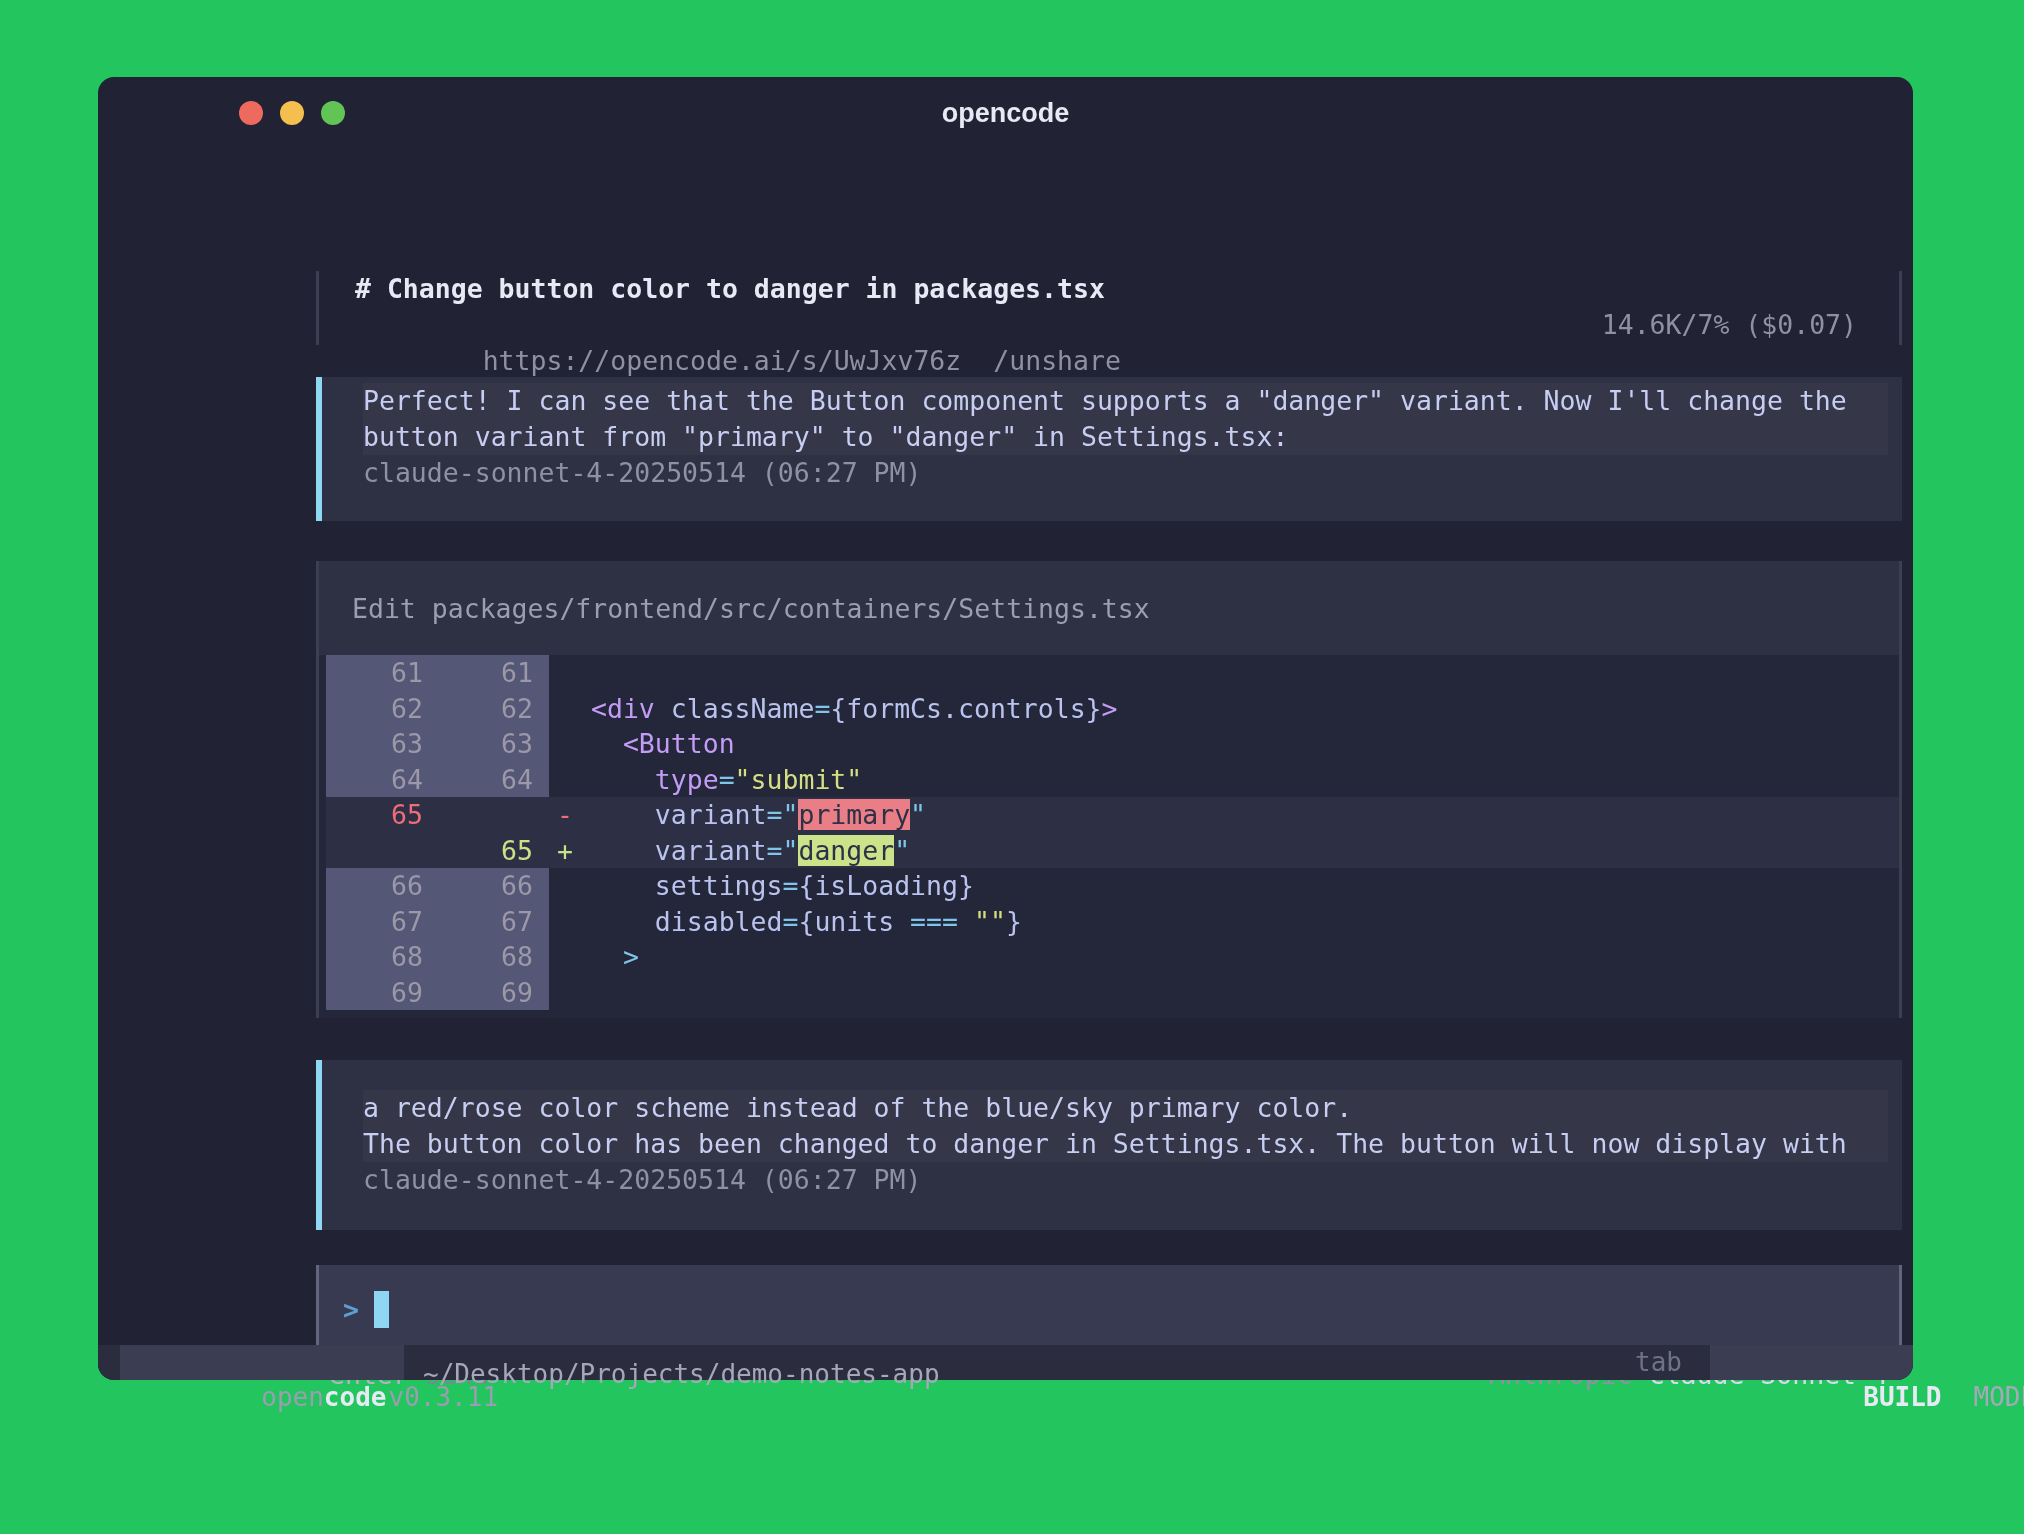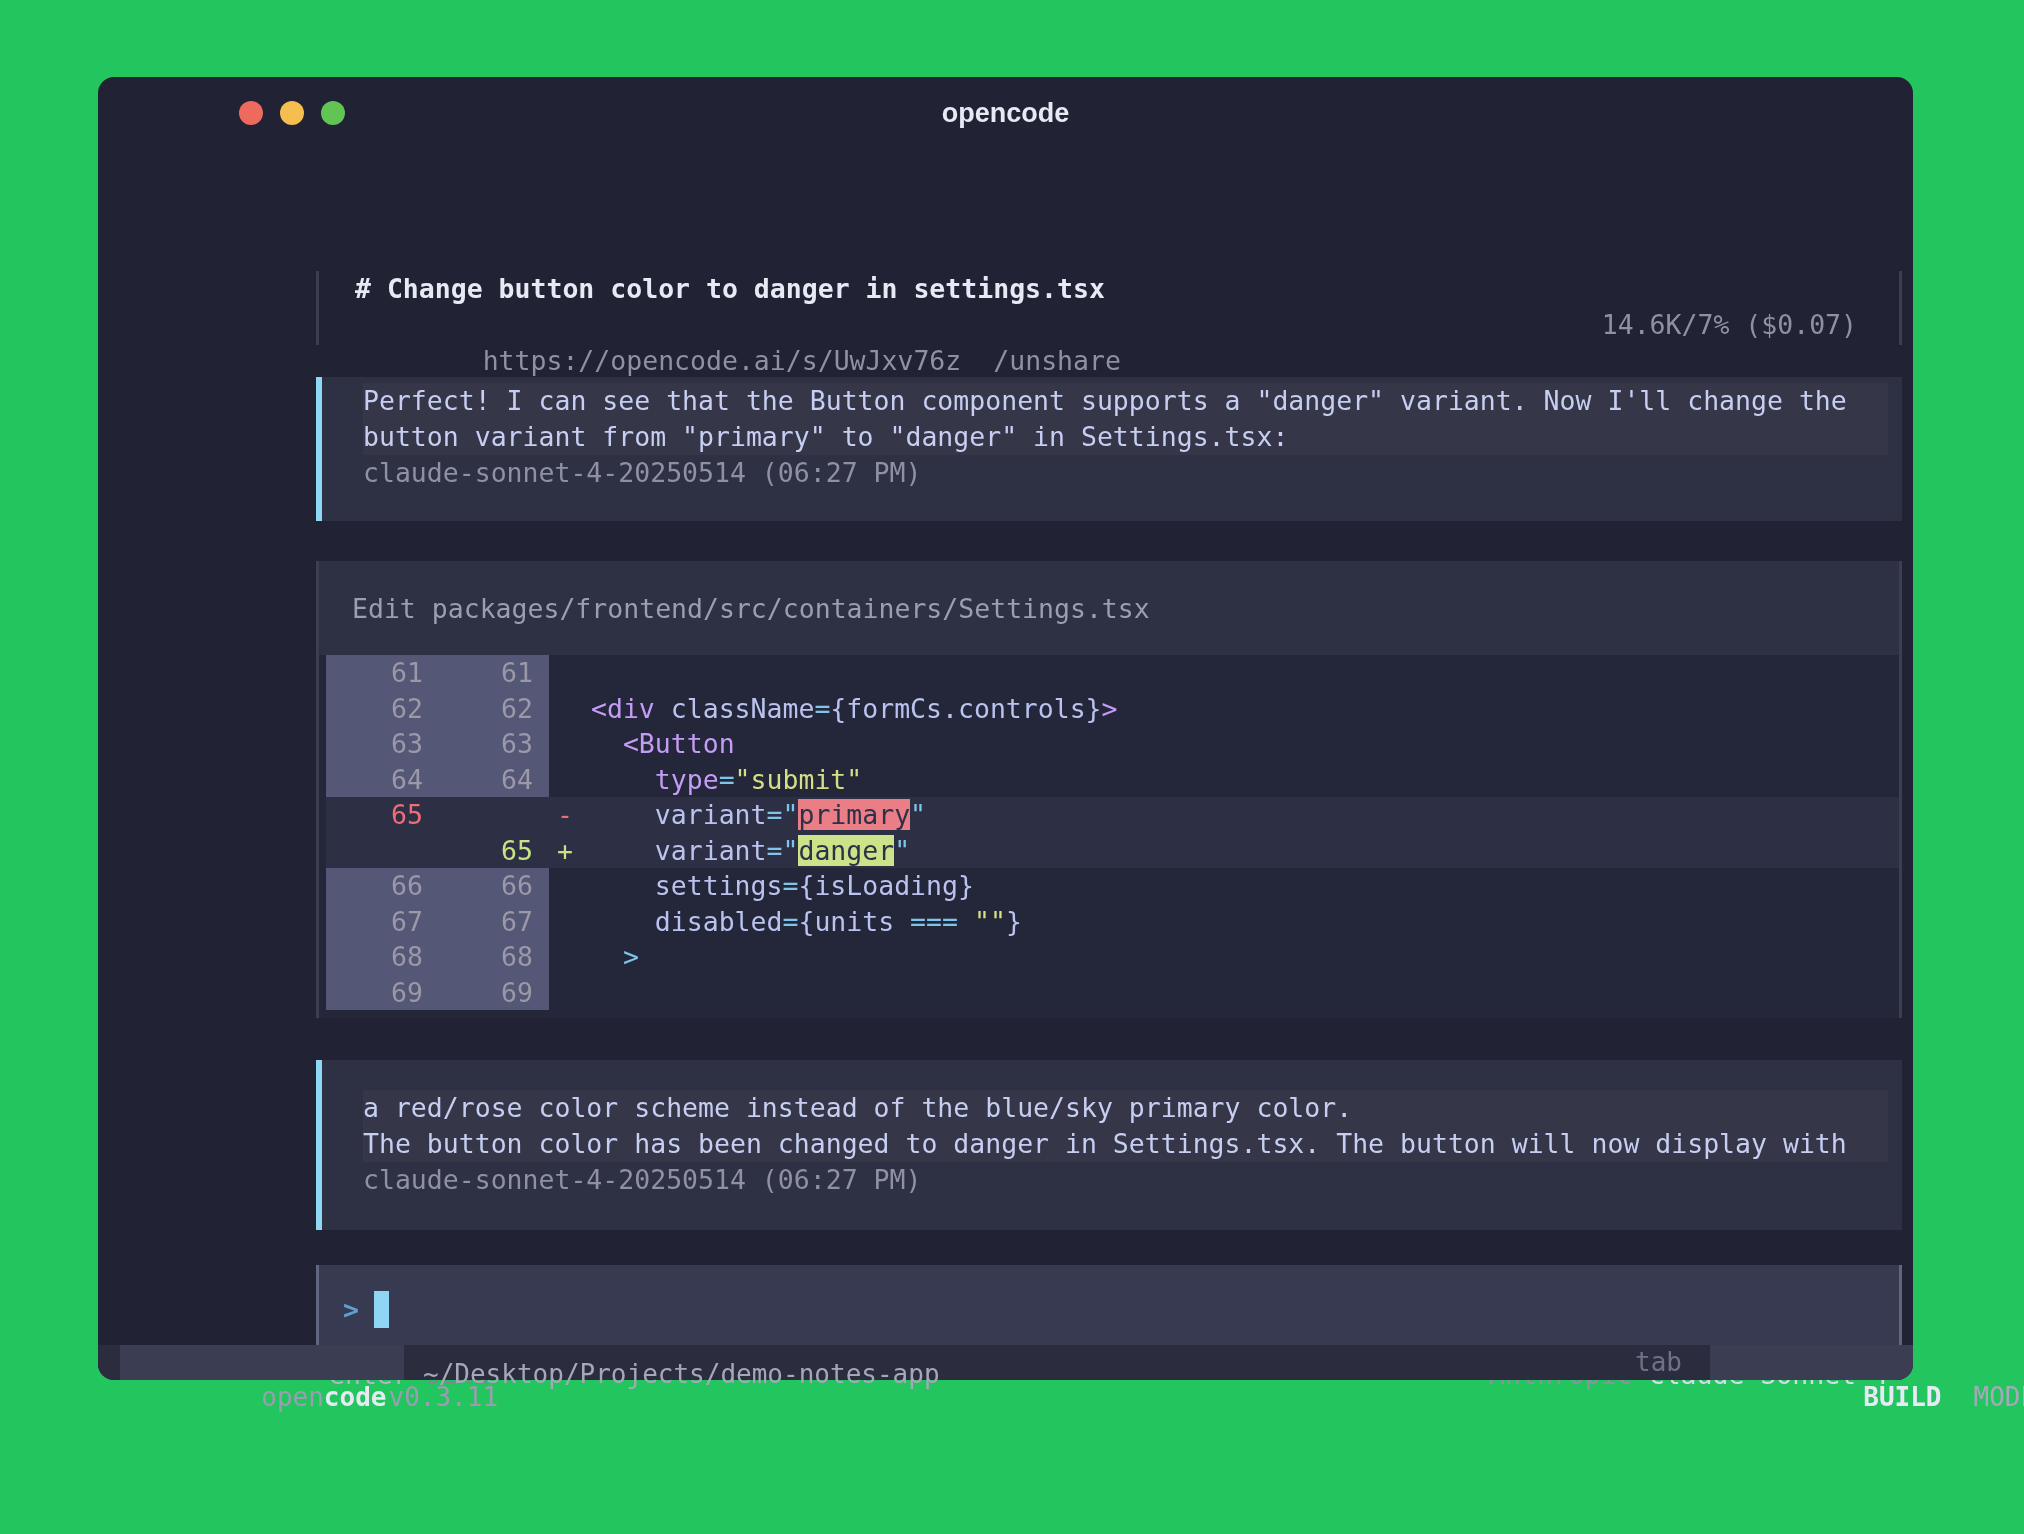--- a/index.html
+++ b/index.html
@@ -96,21 +96,21 @@
   <div class="window">
 
     <div class="titlebar">
       <span class="light r"></span>
       <span class="light y"></span>
       <span class="light g"></span>
       <div class="win-title">opencode</div>
     </div>
 
     <div class="hdr">
-      <div class="hdr-title"># Change button color to danger in settings.tsx</div>
+      <div class="hdr-title"># Change button color to danger in packages.tsx</div>
       <div class="hdr-line2">
         <span class="hdr-url">https://opencode.ai/s/UwJxv76z</span><span class="hdr-unshare">/unshare</span>
       </div>
       <div class="hdr-tokens">14.6K/7% ($0.07)</div>
     </div>
 
     <div class="msg msg1">
       <div class="para">Perfect! I can see that the Button component supports a "danger" variant. Now I'll change the</div>
       <div class="para">button variant from "primary" to "danger" in Settings.tsx:</div>
       <div class="meta">claude-sonnet-4-20250514 (06:27 PM)</div>

